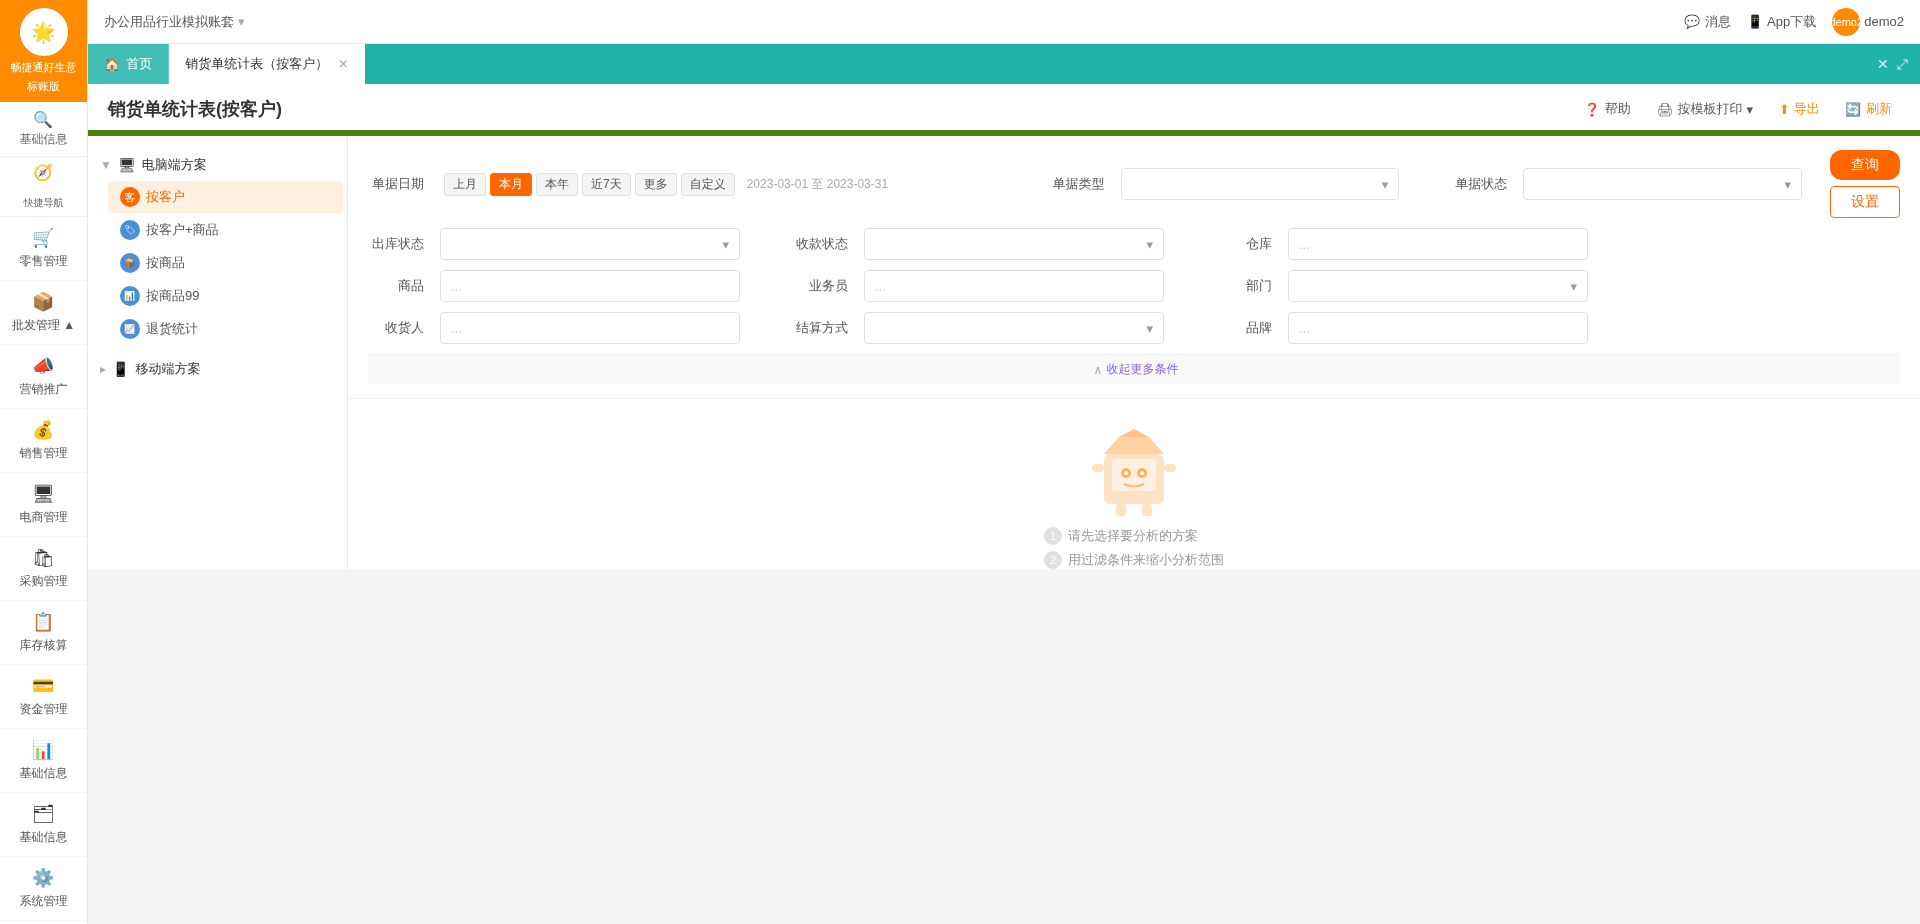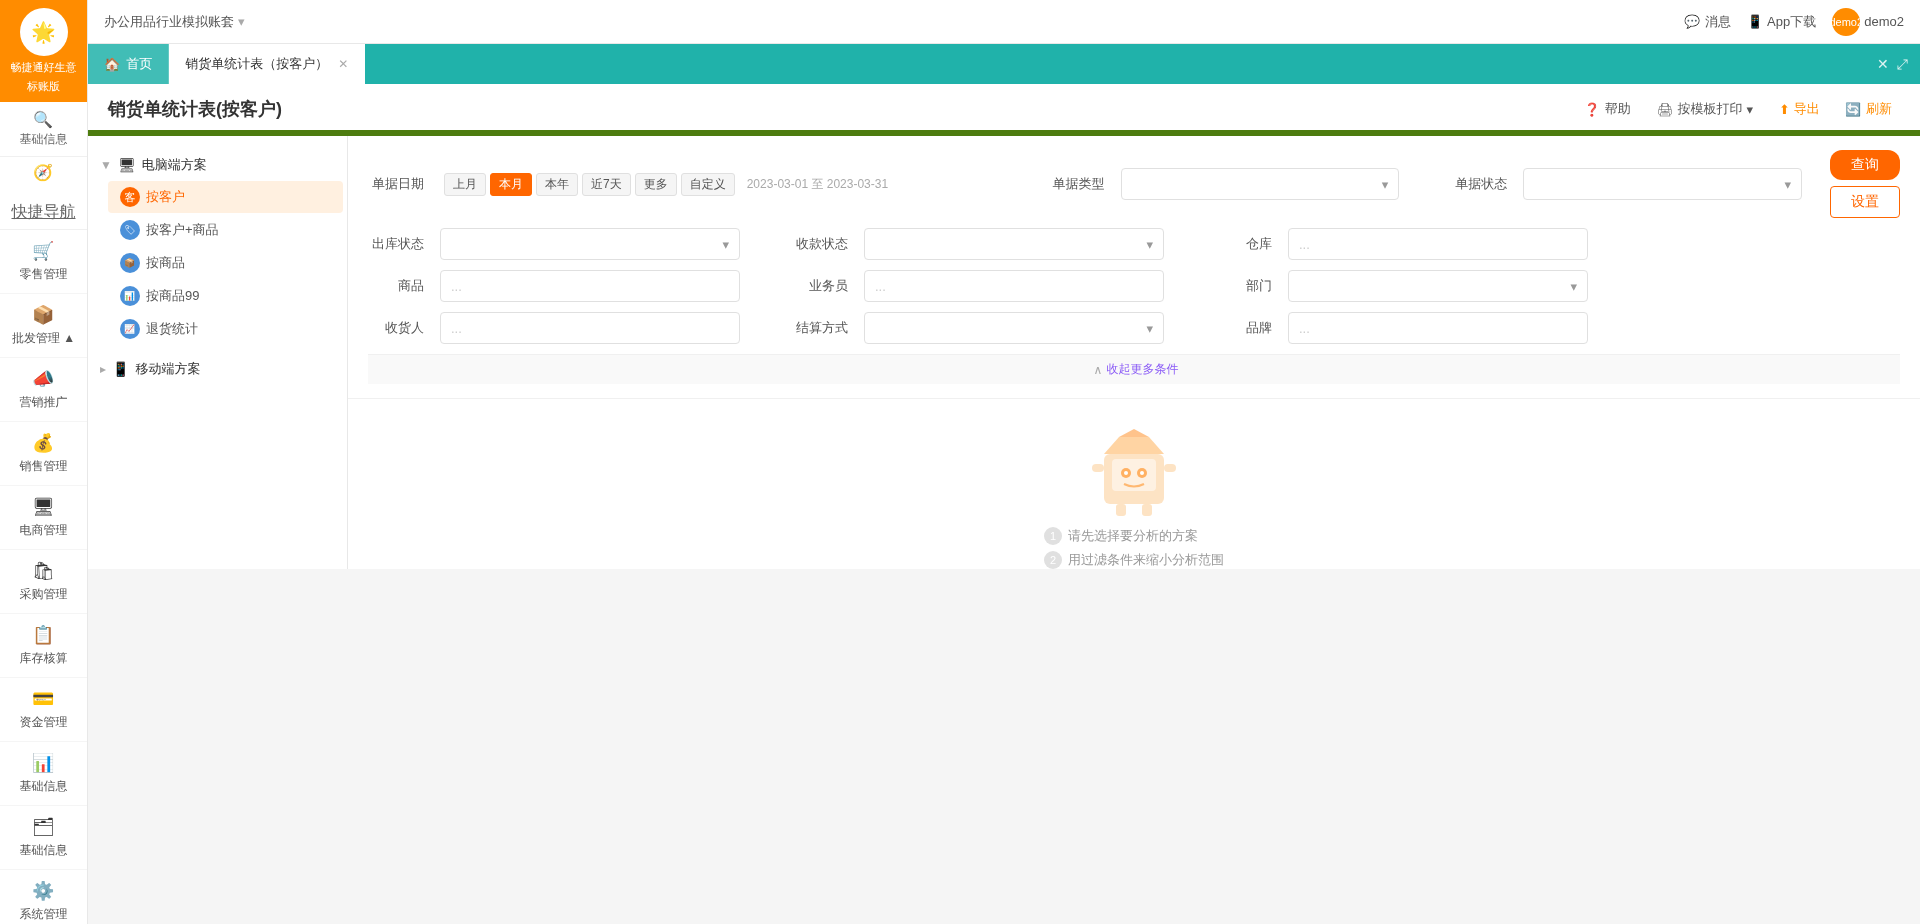--- a/index.html
+++ b/index.html
@@ -6,21 +6,21 @@
     body { font-family: "Microsoft YaHei", Arial, sans-serif; font-size: 13px; background: #f5f5f5; color: #333; display: flex; height: 924px; overflow: hidden; }
 
     
     .sidebar { width: 88px; background: #fff; display: flex; flex-direction: column; align-items: center; border-right: 1px solid #e8e8e8; flex-shrink: 0; }
     .sidebar-logo { width: 100%; background: #ff8c00; padding: 8px 0; display: flex; flex-direction: column; align-items: center; cursor: pointer; }
     .sidebar-logo-icon { width: 48px; height: 48px; background: #fff; border-radius: 50%; display: flex; align-items: center; justify-content: center; font-size: 20px; color: #ff8c00; font-weight: bold; }
     .sidebar-logo-text { color: #fff; font-size: 11px; margin-top: 4px; }
     .sidebar-search { width: 100%; padding: 8px 0; border-bottom: 1px solid #f0f0f0; display: flex; flex-direction: column; align-items: center; cursor: pointer; }
     .sidebar-search-text { font-size: 12px; color: #666; margin-top: 2px; }
     .sidebar-nav { width: 100%; padding: 6px 0; border-bottom: 1px solid #f0f0f0; display: flex; flex-direction: column; align-items: center; cursor: pointer; }
-    .sidebar-nav-text { font-size: 16px; color: #666; margin-top: 20px; text-decoration: underline; }
+    .sidebar-nav-text { font-size: 10px; color: #666; margin-top: 14px; }
     .sidebar-menu-item { width: 100%; padding: 10px 0; display: flex; flex-direction: column; align-items: center; cursor: pointer; border-bottom: 1px solid #f5f5f5; }
     .sidebar-menu-item .label { font-size: 12px; color: #555; margin-top: 4px; }
 
     
     .main { flex: 1; display: flex; flex-direction: column; overflow: hidden; }
 
     
     .topbar { height: 44px; background: #fff; display: flex; align-items: center; justify-content: space-between; padding: 0 16px; border-bottom: 1px solid #e8e8e8; flex-shrink: 0; }
     .topbar-left { display: flex; align-items: center; gap: 8px; font-size: 13px; color: #555; }
     .topbar-dropdown { display: flex; align-items: center; gap: 4px; cursor: pointer; }

